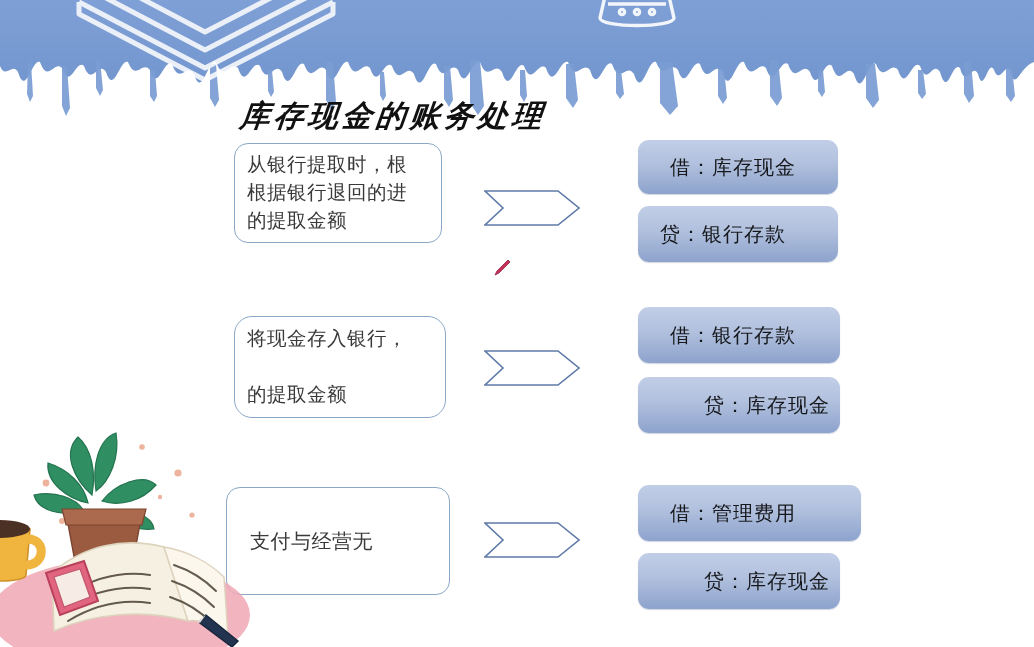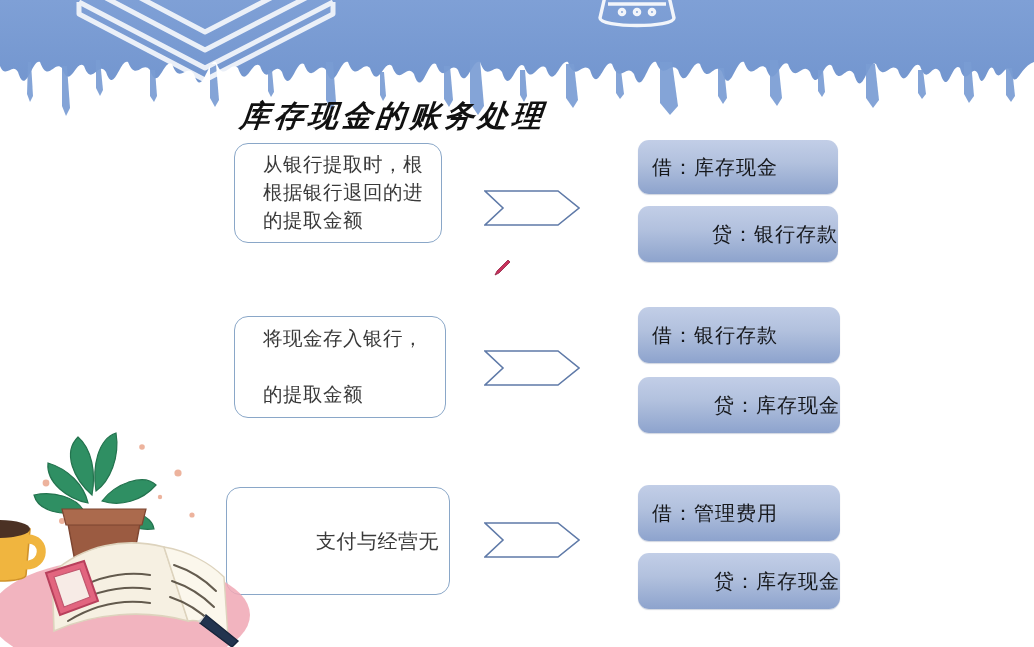--- a/index.html
+++ b/index.html
@@ -62,26 +62,26 @@
     border-radius: 14px;
     background: #ffffff;
     color: #3a3a3a;
     font-size: 19.5px;
     line-height: 1.42;
     letter-spacing: 0.5px;
     display: flex;
     align-items: center;
     padding: 6px 10px 6px 12px;
   }
-  .cond-text { display: block; width: 100%; margin-left: 16px; }
+  .cond-text { display: block; width: 100%; }
 
   #cond-1 { left: 234px; top: 143px;  width: 208px; height: 100px; }
-  #cond-2 { left: 234px; top: 316px;  width: 212px; height: 102px; }
+  #cond-2 { left: 234px; top: 316px;  width: 212px; height: 102px; border-radius: 18px; }
   #cond-3 { left: 226px; top: 487px;  width: 224px; height: 108px;
-            justify-content: center; text-align: right; font-size: 20px; padding-left: 23px; }
+            justify-content: center; text-align: left; font-size: 20px; padding-left: 23px; }
 
   
   .arrow {
     position: absolute;
     width: 96px;
     height: 38px;
   }
   #arrow-1 { left: 484px; top: 189px; }
   #arrow-2 { left: 484px; top: 349px; }
   #arrow-3 { left: 484px; top: 521px; }
@@ -92,29 +92,29 @@
     box-sizing: border-box;
     border-radius: 11px;
     background: linear-gradient(180deg, #c2cee7 0%, #b2c1de 42%, #9db0d4 75%, #8da3cd 100%);
     color: #16181c;
     font-size: 20px;
     letter-spacing: 1px;
     display: flex;
     align-items: center;
     box-shadow: 0 1px 1px rgba(120,135,165,0.35);
   }
-  .entry-box.debit  { justify-content: flex-start; padding-left: 14px; }
-  .entry-box.credit { justify-content: flex-end; padding-left: 22px; }
-  .entry-box.credit.indent { padding-left: 36px; }
+  .entry-box.debit  { justify-content: flex-start; padding-left: 32px; }
+  .entry-box.credit { justify-content: flex-start; padding-left: 22px; }
+  .entry-box.credit.indent { padding-left: 66px; }
 
   #entry-1a { left: 638px; top: 140px; width: 200px; height: 54px; }
   #entry-1b { left: 638px; top: 206px; width: 200px; height: 56px; }
   #entry-2a { left: 638px; top: 307px; width: 202px; height: 56px; text-align: center; }
   #entry-2b { left: 638px; top: 377px; width: 202px; height: 56px; }
-  #entry-3a { left: 638px; top: 485px; width: 202px; height: 56px; }
+  #entry-3a { left: 638px; top: 485px; width: 223px; height: 56px; }
   #entry-3b { left: 638px; top: 553px; width: 202px; height: 56px; }
 
   
   #pen-mark {
     position: absolute;
     left: 492px;
     top: 258px;
     width: 20px;
     height: 20px;
   }

